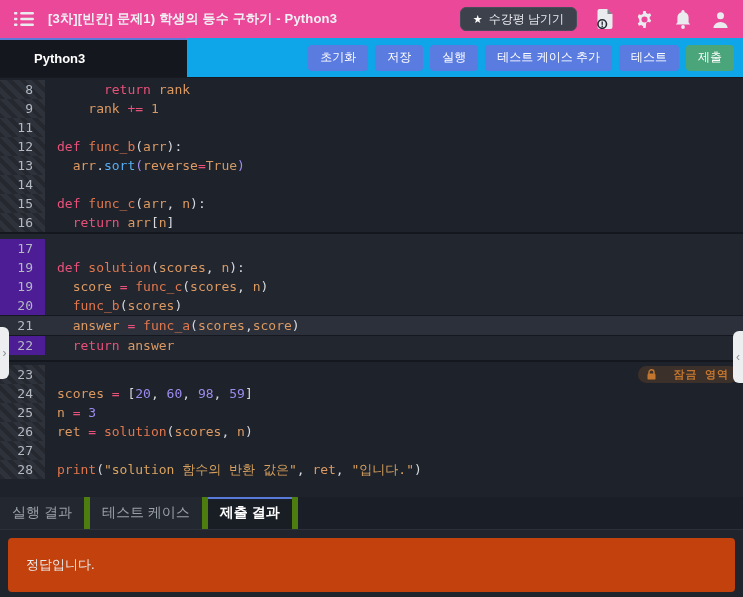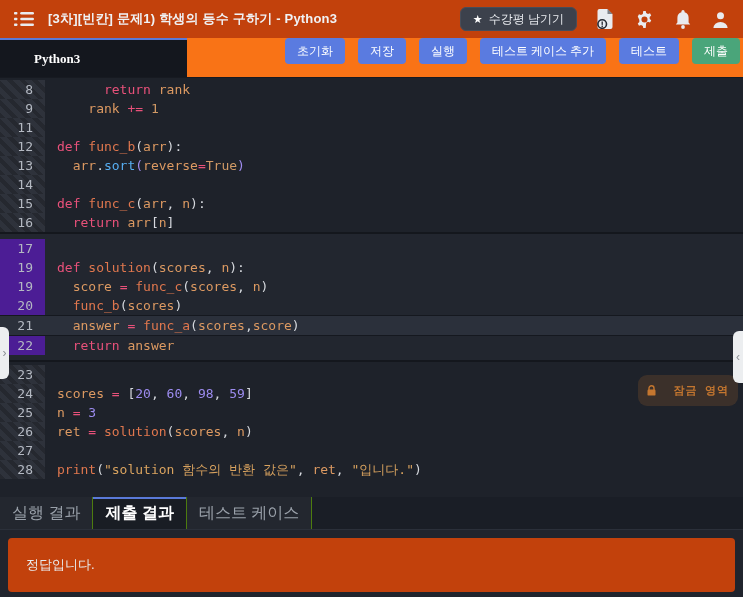--- a/index.html
+++ b/index.html
@@ -1,66 +1,66 @@
 <!DOCTYPE html>
 <html><head>
 <meta charset="utf-8">
 <style>
   * { margin:0; padding:0; box-sizing:border-box; }
   html,body { width:743px; height:597px; background:#20242d; overflow:hidden;
     font-family:"Liberation Sans","DejaVu Sans",sans-serif; }
   .page { position:relative; width:743px; height:597px; background:#20242d; overflow:hidden; }
 
   
-  .topbar { height:38px; background:#c2410c; display:flex; align-items:center; padding:0 14px; }
+  .topbar { height:38px; background:#ec4899; display:flex; align-items:center; padding:0 14px; }
   .icon-btn { display:inline-flex; align-items:center; justify-content:center; cursor:pointer; }
   .app-title { color:#f0f2f5; font-size:13px; font-weight:bold; margin-left:14px; letter-spacing:.2px; }
   .review-btn { margin-left:auto; background:#3c414c; border:1px solid #474d59; border-radius:6px;
     height:24px; padding:0 12px; display:flex; align-items:center; gap:6px; color:#eceef2;
     font-size:12px; cursor:pointer; font-family:inherit; }
   .review-btn .star { color:#fff; font-size:11px; line-height:1; }
   .top-icons { display:flex; align-items:center; gap:21px; margin-left:20px; }
 
   
-  .toolbar { height:40px; background:#f97316; display:flex; align-items:stretch; border-bottom:1px solid #171a21;font-family:Liberation Serif, serif; }
+  .toolbar { height:40px; background:#0ea5e9; display:flex; align-items:stretch; border-bottom:1px solid #171a21; }
   .lang-tab { width:187px; background:#14171e; border-top:2px solid #5a7ad9; display:flex;
     align-items:center; padding-left:34px; color:#fff; font-size:13px; font-weight:600; cursor:pointer; }
-  .toolbar-buttons { margin-left:auto; display:flex; align-items:flex-start; gap:13px; padding-right:3px; }
+  .toolbar-buttons { margin-left:auto; display:flex; align-items:center; gap:7px; padding-right:9px; }
   .tb-btn { height:26px; border:none; border-radius:4px; color:#fff; font-size:12px; padding:0 12px;
     display:flex; align-items:center; cursor:pointer; font-family:inherit; white-space:nowrap; }
 
   
   .editor { width:743px; height:419px; background:#1e222a; overflow:hidden;
     font-family:"DejaVu Sans Mono","Liberation Mono",monospace; font-size:13px; }
   .code-block.locked { background:#1e222a; }
   .code-block.editable { background:#22262f; padding:5px 0; }
   .code-block.locked.first { padding-top:2px; border-bottom:2px solid #14171d; }
   .code-block.locked.last { border-top:2px solid #14171d; padding-top:3px; }
   .code-line { display:flex; height:19px; line-height:19px; position:relative; }
   .gutter { flex:0 0 45px; width:45px; text-align:right; padding-right:12px; color:#b4b9c2;
     background:#4c1d95; font-size:13px; }
   .locked .gutter { background:repeating-linear-gradient(45deg, rgba(0,0,0,.20) 0 4px, rgba(0,0,0,0) 4px 9px), #2e323b; }
   .code-text { flex:1; padding-left:12px; white-space:pre; color:#d6d9de; }
   .code-line.active { background:#2b303b; border-top:1px solid #15181f; border-bottom:1px solid #15181f; height:21px; line-height:19px; }
   .code-line.active .gutter { background:transparent; }
-  .lock-badge { position:absolute; right:5px; top:10px; height:31px; display:flex; align-items:center;
+  .lock-badge { position:absolute; right:5px; top:1px; height:17px; display:flex; align-items:center;
     gap:17px; background:rgba(196,118,47,.18); border-radius:9px; padding:0 9px;
     font-size:11px; font-weight:bold; letter-spacing:1px; }
   .lock-badge .lock-wrap { display:inline-flex; }
 
   
   .edge-handle { position:absolute; width:9px; height:52px; background:#eceef0; z-index:5;
     display:flex; align-items:center; justify-content:center; color:#8b9097; font-size:12px; cursor:pointer; }
   .edge-handle.left { left:0; top:327px; border-radius:0 6px 6px 0; }
   .edge-handle.right { right:0; top:331px; border-radius:6px 0 0 6px; width:10px; height:52px; }
 
   
   .bottom-tabs { height:33px; background:#1a1e26; display:flex; border-bottom:1px solid #2b303a; }
   .b-tab { padding:0 12px; min-width:58px; display:flex; align-items:center; justify-content:center;
-    font-size:16px; color:#9aa1aa; background:#23272f; border-right:1px solid #4d7c0f;
+    font-size:14px; color:#9aa1aa; background:#23272f; border-right:6px solid #4d7c0f;
     position:relative; cursor:pointer; white-space:nowrap; }
   .b-tab.active { background:#191d24; color:#fff; font-weight:bold; }
   .b-tab.active::before { content:""; position:absolute; top:0; left:0; right:0; height:2px; background:#5a7ad9; }
 
   
   .result-panel { height:67px; background:#20242d; padding:8px; }
   .result-card { height:54px; background:#c2410c; border-radius:4px; display:flex; align-items:center;
     padding-left:18px; color:#e9ecef; font-size:13px; }
 </style>
 </head>
@@ -229,22 +229,22 @@
 
   <div class="edge-handle left">
     <span>›</span>
   </div>
   <div class="edge-handle right">
     <span>‹</span>
   </div>
 
   <div class="bottom-tabs">
       <div class="b-tab">실행 결과</div>
+      <div class="b-tab">테스트 케이스</div>
       <div class="b-tab active">제출 결과</div>
-      <div class="b-tab">테스트 케이스</div>
     </div>
 
   <div class="result-panel">
     <div class="result-card">
       <span>정답입니다.</span>
     </div>
   </div>
 
 </div>
 

